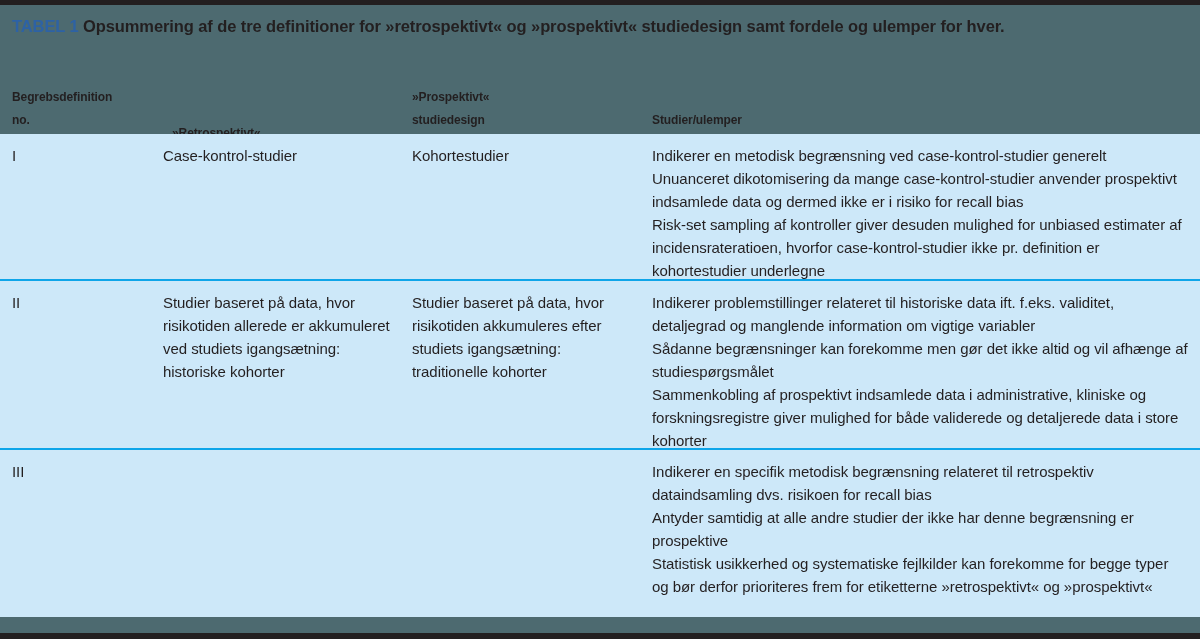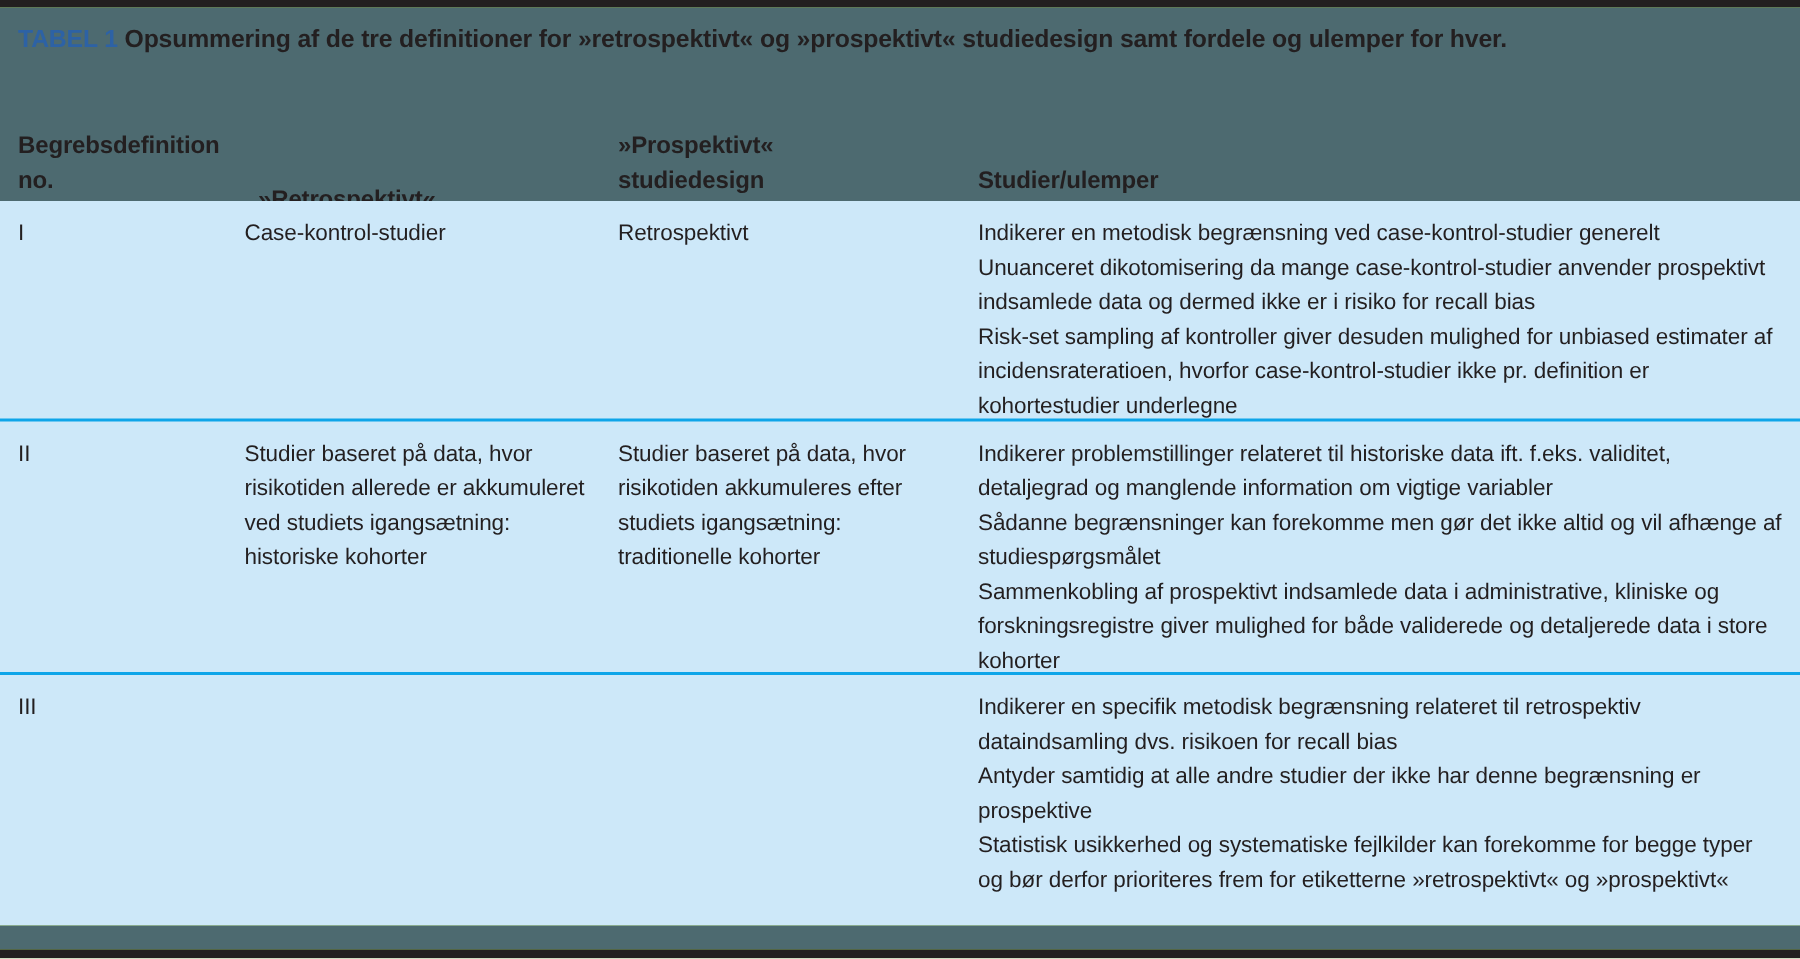--- a/index.html
+++ b/index.html
@@ -10,21 +10,21 @@
   body {
     font-family: "Liberation Sans", sans-serif;
     -webkit-font-smoothing: antialiased;
   }
 
   #table-figure {
     position: relative;
     width: 1200px;
     height: 639px;
     overflow: hidden;
-    background: #bef264;
+    background: #7dd3fc;
     box-sizing: border-box;
   }
 
   
   .edge-strip {
     position: absolute;
     left: 0;
     width: 1200px;
     background: #231f20;
   }
@@ -72,21 +72,21 @@
   .col-headers {
     position: absolute;
     left: 0;
     top: 86px;
     width: 1200px;
     height: 48px;
   }
   .col-head {
     position: absolute;
     top: 0;
-    font-size: 16px;
+    font-size: 12px;
     font-weight: bold;
     line-height: 23px;
     color: #231f20;
     letter-spacing: -0.1px;
   }
 
   
   .table-body {
     position: absolute;
     left: 0;
@@ -146,21 +146,21 @@
     <div class="col-head head-pro" style="white-space:pre-line;">»Prospektivt«
 studiedesign</div>
     <div class="col-head head-adv" style="white-space:pre-line;">Studier/ulemper</div>
   </div>
 
   <div class="table-body">
 
     <div class="data-row" style="height:145px;">
       <div class="cell c-no">I</div>
       <div class="cell c-retro">Case-kontrol-studier</div>
-      <div class="cell c-pro">Retrospektivt</div>
+      <div class="cell c-pro">Kohortestudier</div>
       <div class="cell c-adv">Indikerer en metodisk begrænsning ved case-kontrol-studier generelt
 Unuanceret dikotomisering da mange case-kontrol-studier anvender prospektivt indsamlede data og dermed ikke er i risiko for recall bias
 Risk-set sampling af kontroller giver desuden mulighed for unbiased estimater af incidensrateratioen, hvorfor case-kontrol-studier ikke pr. definition er kohortestudier underlegne</div>
     </div>
 
     <div class="data-row" style="height:169px;">
       <div class="cell c-no">II</div>
       <div class="cell c-retro">Studier baseret på data, hvor risikotiden allerede er akkumuleret ved studiets igangsætning: historiske kohorter</div>
       <div class="cell c-pro">Studier baseret på data, hvor risikotiden akkumuleres efter studiets igangsætning: traditionelle kohorter</div>
       <div class="cell c-adv">Indikerer problemstillinger relateret til historiske data ift. f.eks. validitet, detaljegrad og manglende information om vigtige variabler

